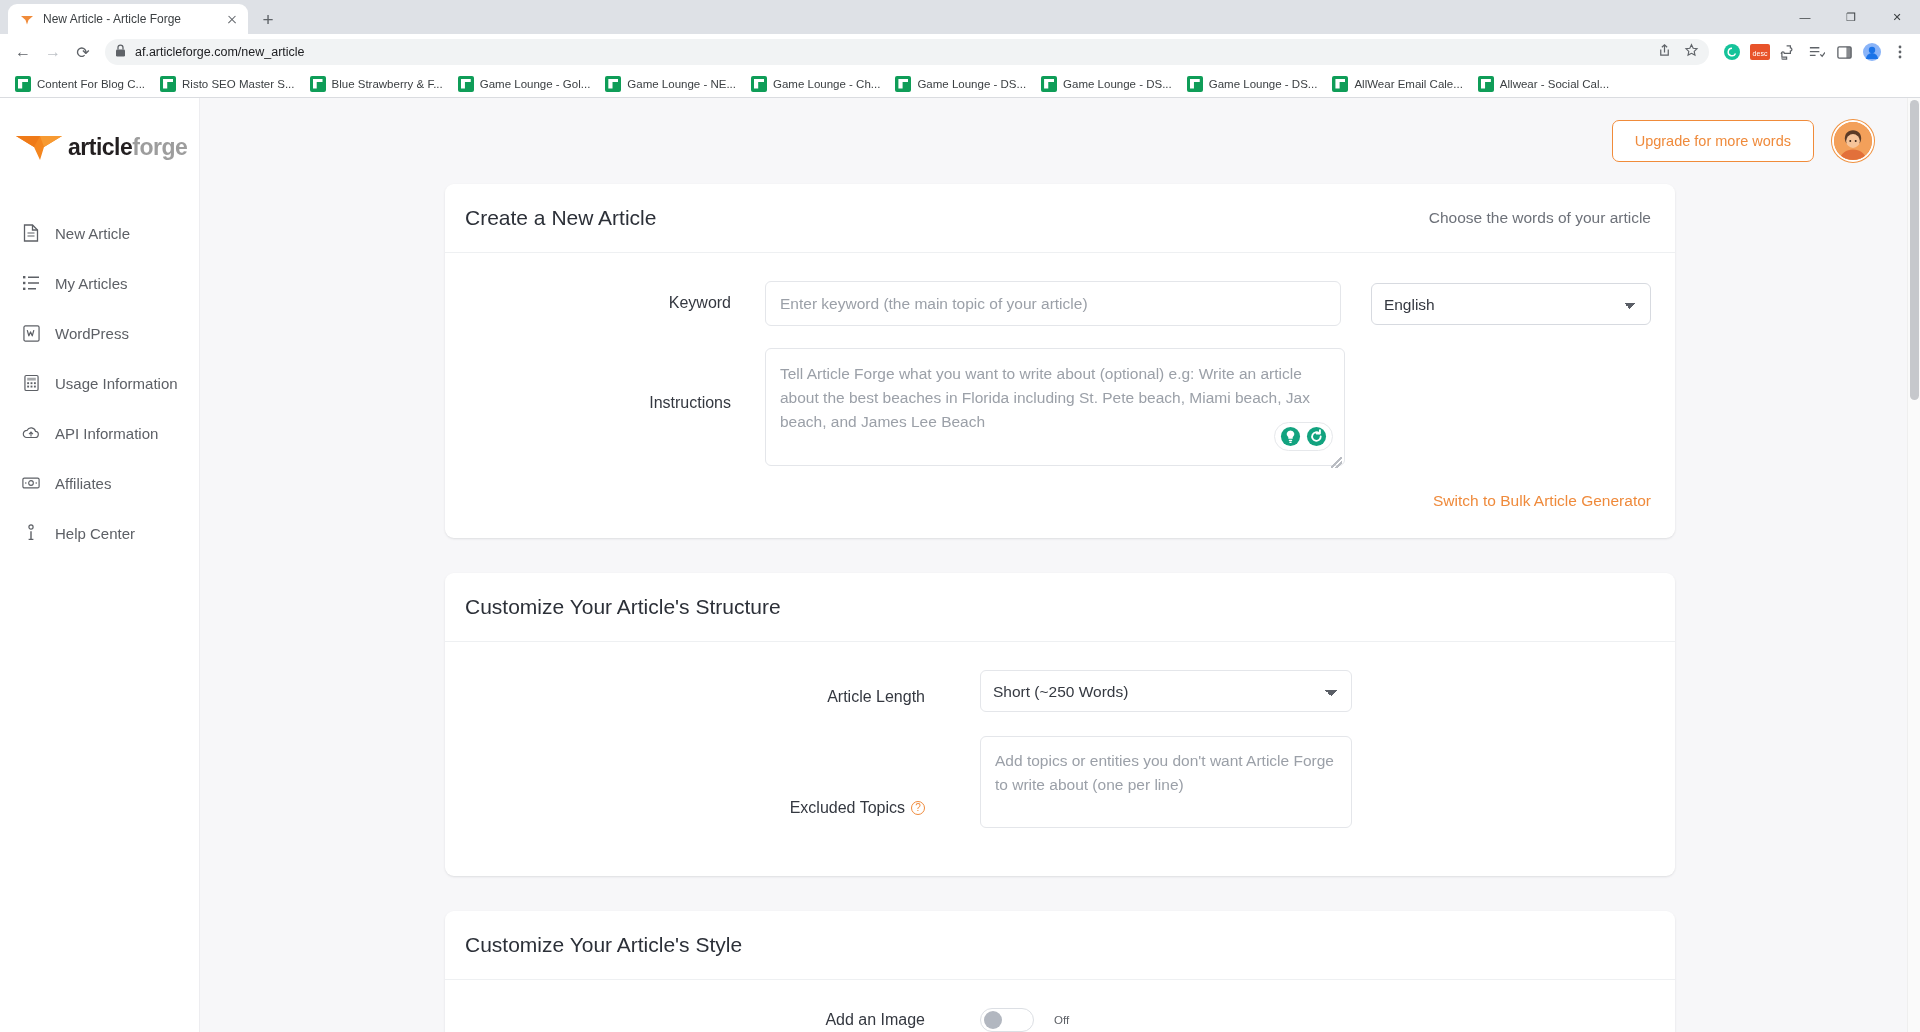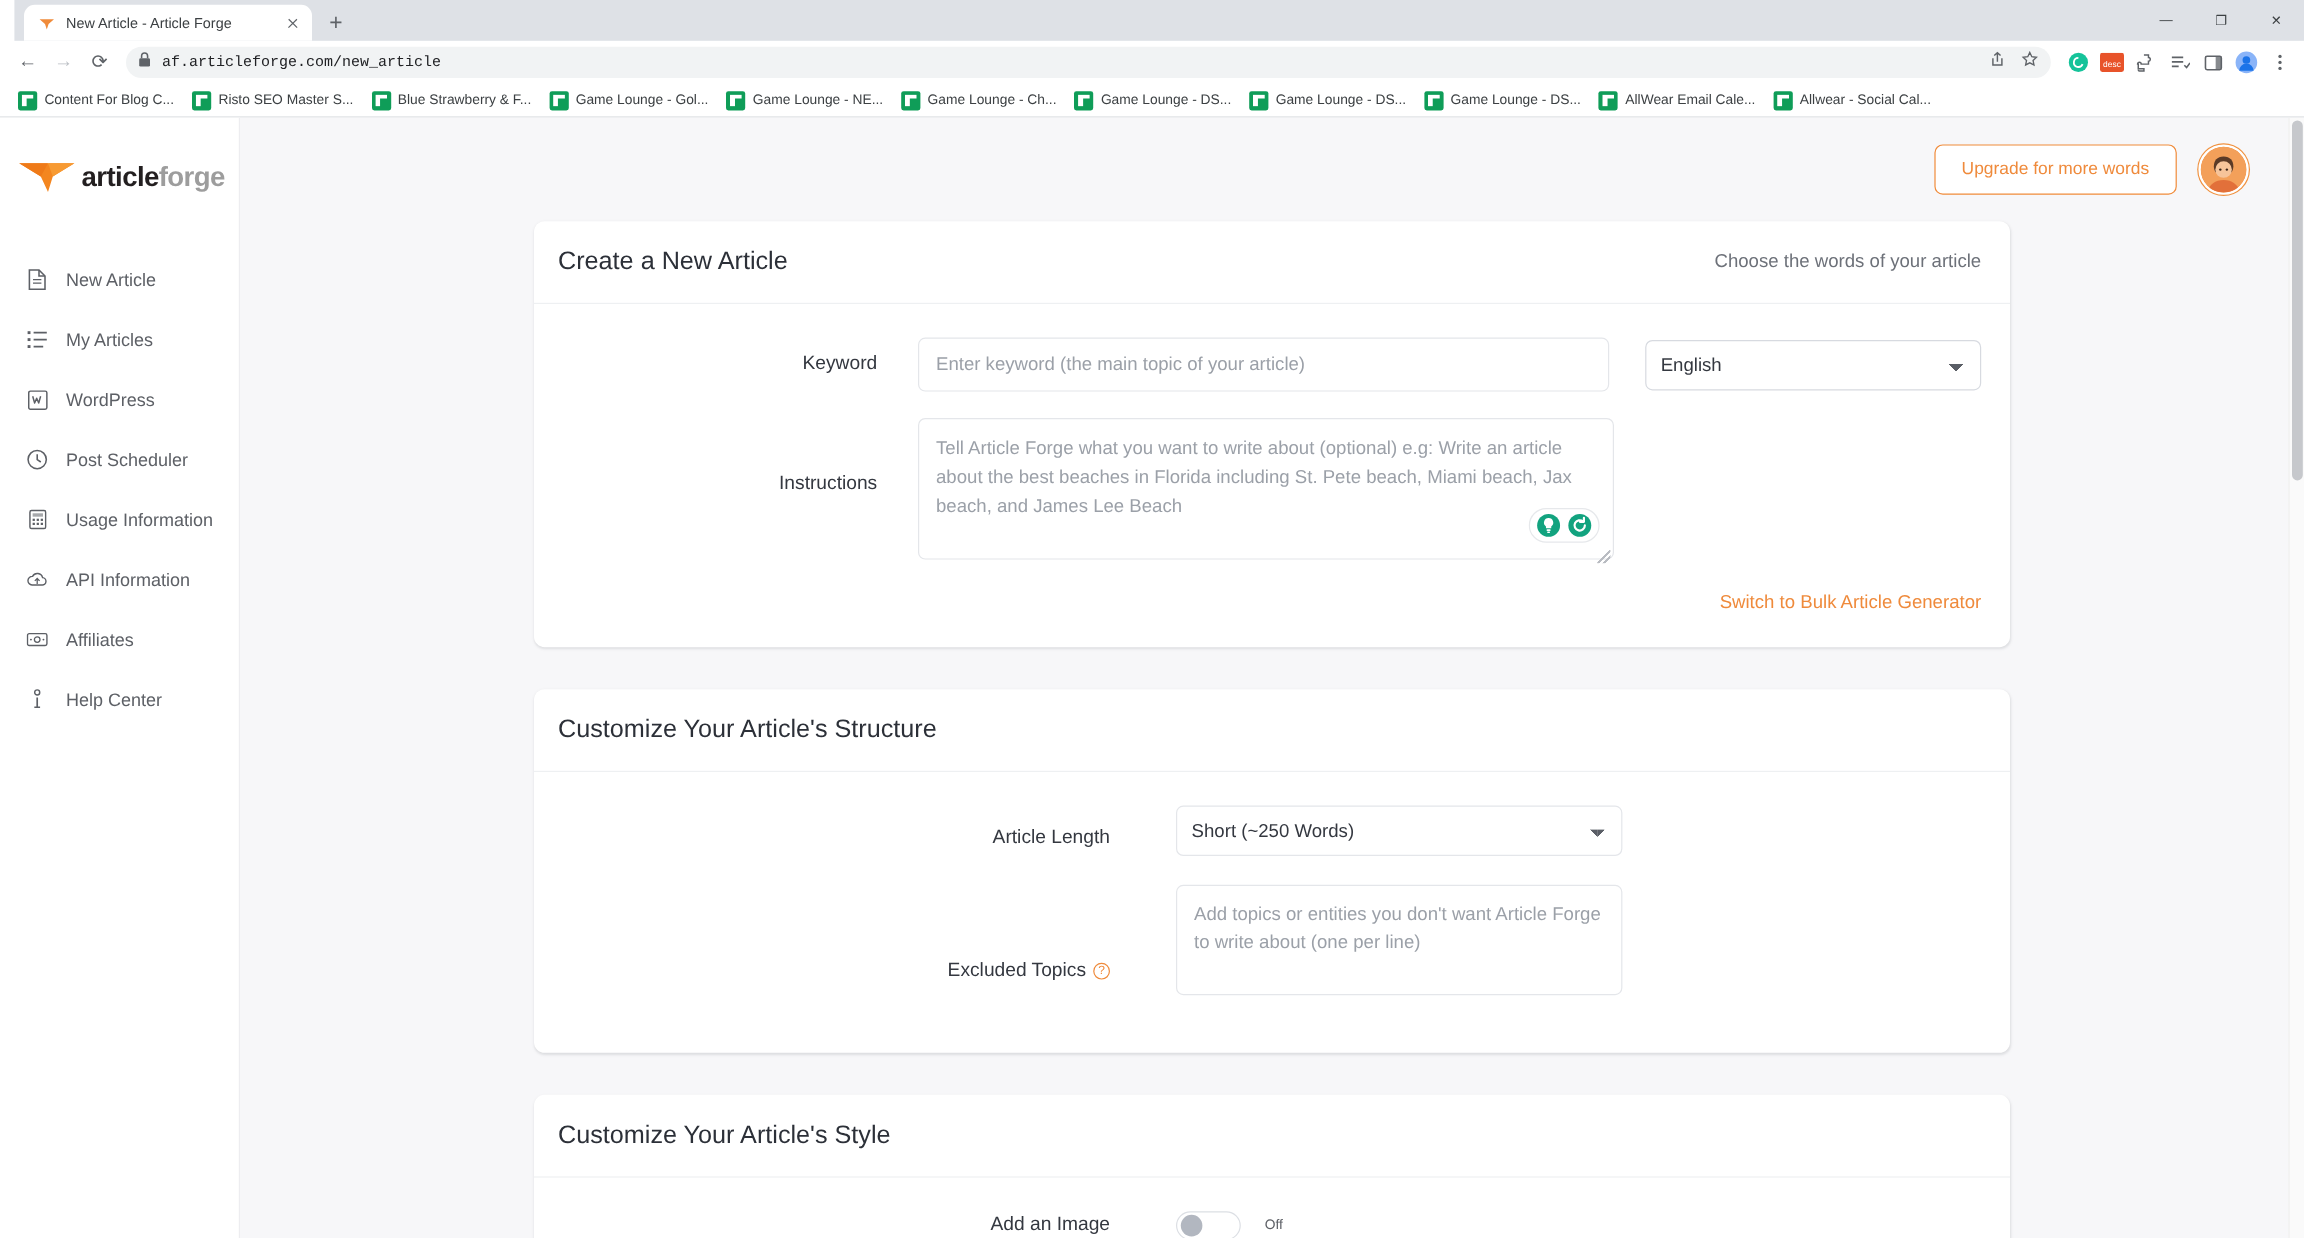--- a/index.html
+++ b/index.html
@@ -10,21 +10,20 @@
     overflow: hidden;
   }
 
   
   .browser { width: 1920px; height: 1032px; display: flex; flex-direction: column; }
 
   .tabstrip {
     height: 34px; background: #dee1e6;
     display: flex; align-items: flex-end; padding-left: 8px; position: relative;
     flex: 0 0 34px;
-    margin-left: 12px;
   }
   .tab {
     height: 30px; width: 240px; background: #fff;
     border-radius: 9px 9px 0 0;
     display: flex; align-items: center; padding: 0 8px 0 11px; gap: 8px;
   }
   .tab-fav {
     width: 16px; height: 16px; flex: 0 0 16px;
     display: flex; align-items: center; justify-content: center;
   }
@@ -63,21 +62,21 @@
   .navbtn {
     width: 28px; height: 28px; display: flex; align-items: center;
     justify-content: center; color: #5f6368; flex: 0 0 28px;
   }
   .navbtn.disabled { color: #bdc1c6; }
   .omnibox {
     flex: 1; height: 26px; background: #f1f3f4; border-radius: 13px;
     display: flex; align-items: center; padding: 0 10px; gap: 9px;
     margin: 0 6px;
   }
-  .omni-url { font-size: 12.5px; color: #202124; white-space: nowrap; font-family: Liberation Mono, monospace; }
+  .omni-url { font-size: 12.5px; color: #202124; white-space: nowrap; }
   .omni-right { margin-left: auto; display: flex; align-items: center; gap: 12px; }
   .ext-icons { display: flex; align-items: center; gap: 6px; padding-left: 4px; }
   .ext { width: 22px; height: 22px; display: flex; align-items: center; justify-content: center; }
 
   .bookmarks {
     height: 28px; background: #fff; display: flex; align-items: center;
     padding: 0 8px; gap: 1px; border-bottom: 1px solid #dadce0;
     flex: 0 0 28px; overflow: hidden;
   }
   .bm { display: flex; align-items: center; gap: 6px; padding: 3px 7px; border-radius: 4px; }
@@ -423,29 +422,20 @@
           <span>My Articles</span>
         </div>
         <div class="nav-item">
           <span class="nav-ico">
             <svg width="17" height="17" viewBox="0 0 18 18">
                 <rect x="1" y="1" width="16" height="16" rx="1.5" stroke="#5d6066" stroke-width="1.3" fill="none"></rect>
                 <path d="M4.5 5.5l1.7 6 1.8-4.2 1.8 4.2 1.7-6" stroke="#5d6066" stroke-width="1.3" fill="none" stroke-linejoin="round"></path>
               </svg>
           </span>
           <span>WordPress</span>
-        </div>
-        <div class="nav-item">
-          <span class="nav-ico">
-            <svg width="18" height="18" viewBox="0 0 18 18">
-                <circle cx="9" cy="9" r="7.6" stroke="#5d6066" stroke-width="1.3" fill="none"></circle>
-                <path d="M9 4.5V9l3 2" stroke="#5d6066" stroke-width="1.3" fill="none"></path>
-              </svg>
-          </span>
-          <span>Post Scheduler</span>
         </div>
         <div class="nav-item">
           <span class="nav-ico">
             <svg width="15" height="18" viewBox="0 0 16 18">
                 <rect x="1" y="1" width="14" height="16" rx="1.4" stroke="#5d6066" stroke-width="1.3" fill="none"></rect>
                 <rect x="3.4" y="3.4" width="9.2" height="3" fill="#5d6066" opacity=".55"></rect>
                 <g fill="#5d6066">
                   <rect x="3.4" y="8.2" width="2" height="2"></rect>
                   <rect x="7" y="8.2" width="2" height="2"></rect>
                   <rect x="10.6" y="8.2" width="2" height="2"></rect>

